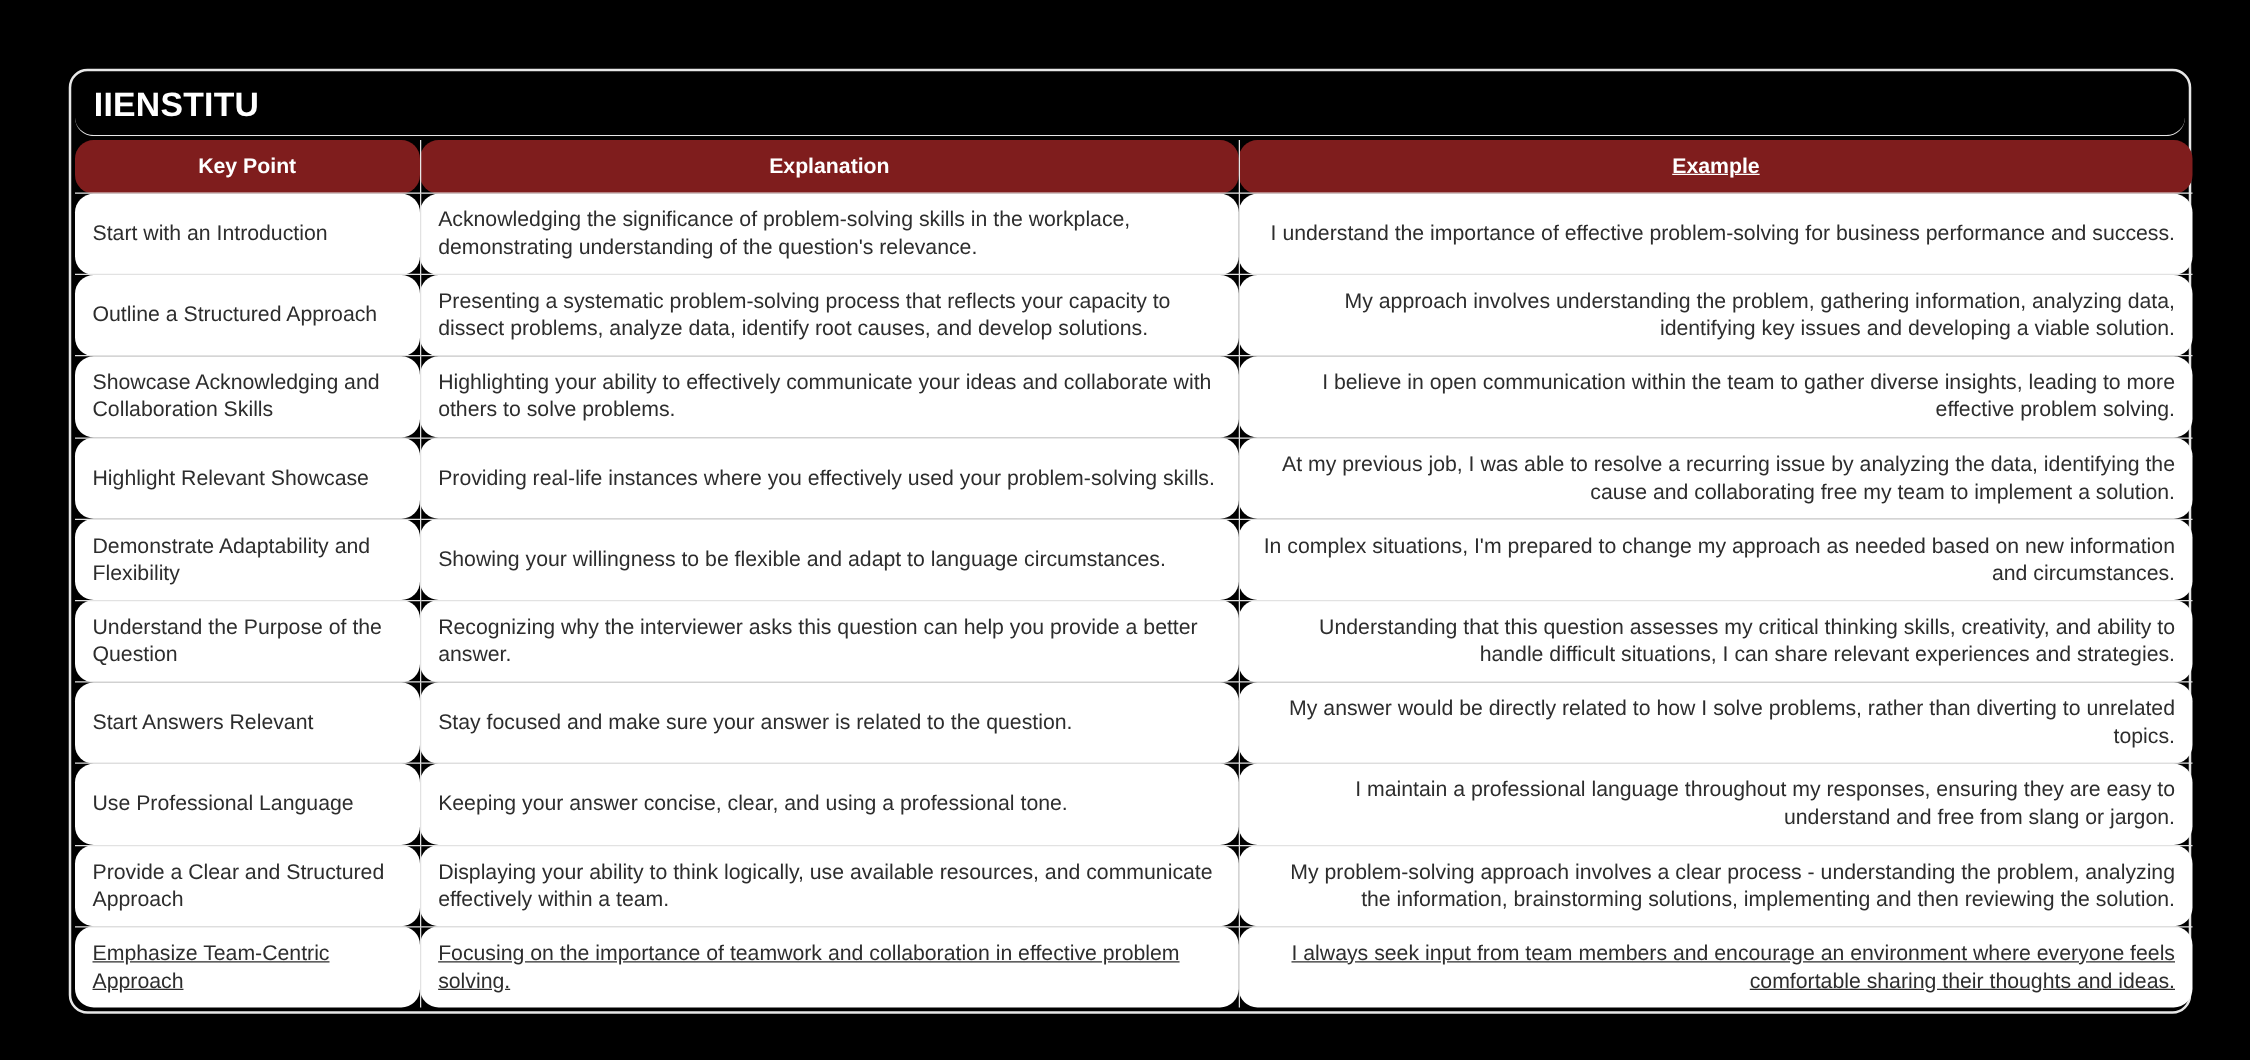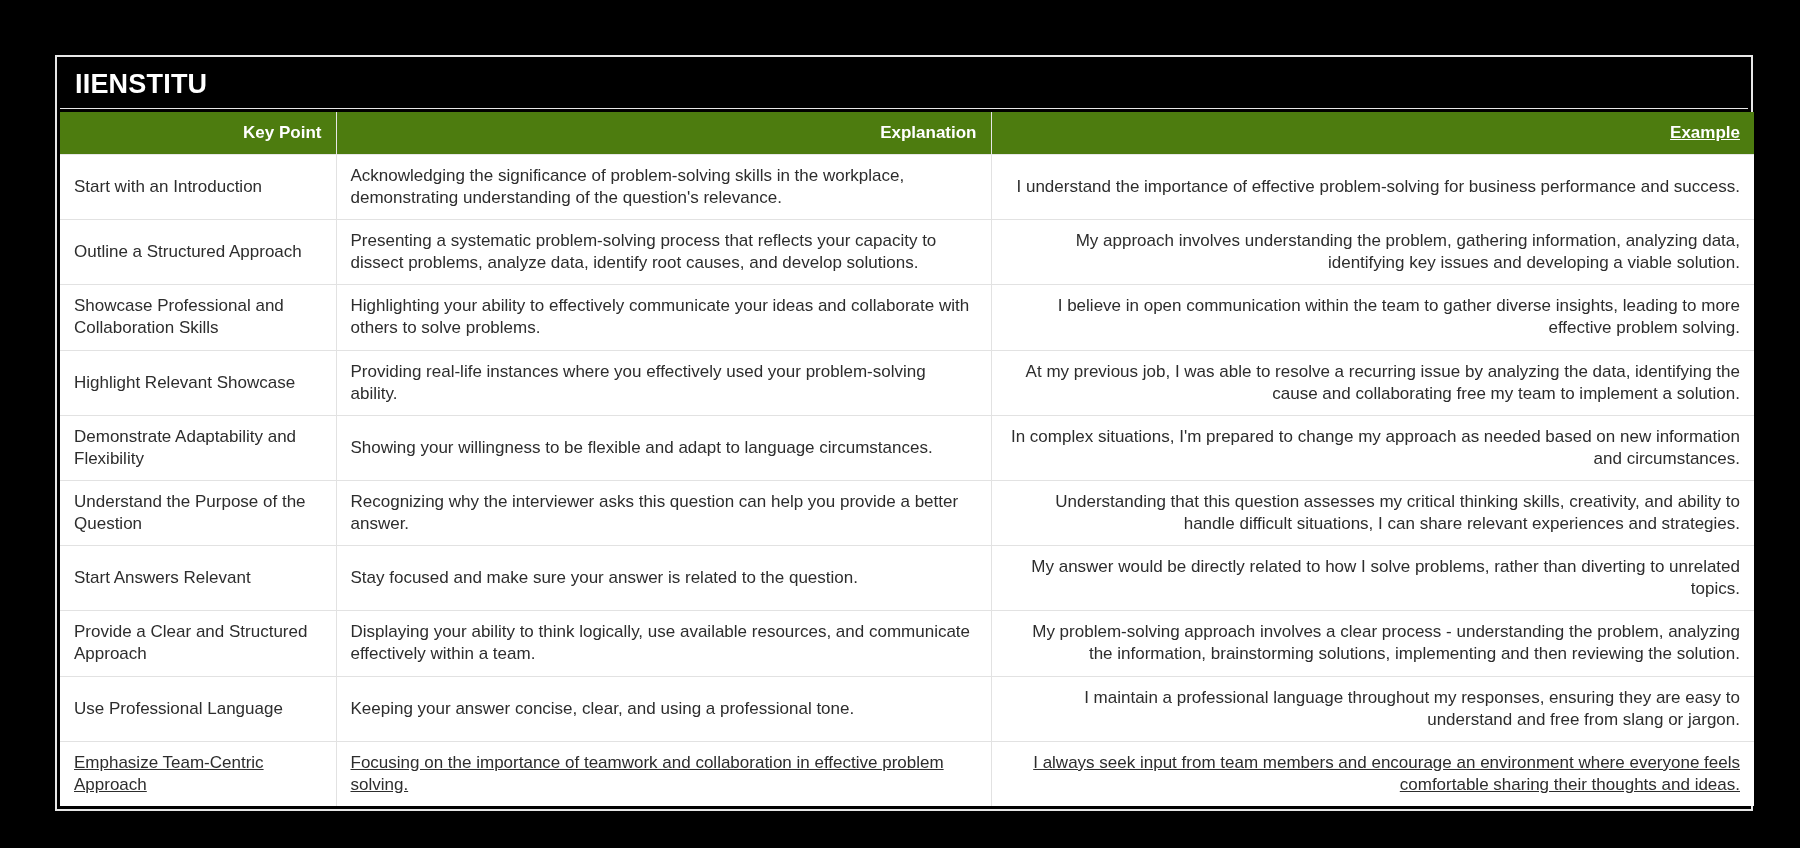--- a/index.html
+++ b/index.html
@@ -1,15 +1,15 @@
 <!DOCTYPE html>
 <html><head>
 <meta charset="utf-8">
 <style>
-  * { margin: 3px; padding: 0; box-sizing: border-box; }
+  * { margin: 3px; padding: 0; box-sizing: border-box; border-radius: 15px; }
   html, body {
     width: 1800px; height: 848px;
     background: #000000;
     overflow: hidden;
     font-family: "Liberation Sans", "DejaVu Sans", sans-serif;
   }
   .card {
     position: absolute;
     left: 52px; top: 52px;
     width: 1698px;
@@ -29,25 +29,25 @@
     letter-spacing: 0.2px;
   }
   table.kp-table {
     width: 100%;
     border-collapse: collapse;
     table-layout: fixed;
   }
   .kp-table col.c1 { width: 276px; }
   .kp-table col.c2 { width: 655px; }
   .kp-table thead th {
-    background: #4d7c0f;
+    background: #7f1d1d;
     color: #ffffff;
     font-size: 17px;
     font-weight: 700;
-    text-align: right;
+    text-align: center;
     padding: 11px 14px;
     border-right: 1px solid #e7e7e7;
     border-bottom: 1px solid #e7e7e7;
   }
   .kp-table thead th:last-child { border-right: none; text-decoration: underline; }
   .kp-table tbody td {
     background: #ffffff;
     color: #2d2d2d;
     font-size: 17px;
     line-height: 1.3;
@@ -82,53 +82,53 @@
         <td>Start with an Introduction</td>
         <td>Acknowledging the significance of problem-solving skills in the workplace, demonstrating understanding of the question's relevance.</td>
         <td>I understand the importance of effective problem-solving for business performance and success.</td>
       </tr>
       <tr>
         <td>Outline a Structured Approach</td>
         <td>Presenting a systematic problem-solving process that reflects your capacity to dissect problems, analyze data, identify root causes, and develop solutions.</td>
         <td>My approach involves understanding the problem, gathering information, analyzing data, identifying key issues and developing a viable solution.</td>
       </tr>
       <tr>
-        <td>Showcase Professional and Collaboration Skills</td>
+        <td>Showcase Acknowledging and Collaboration Skills</td>
         <td>Highlighting your ability to effectively communicate your ideas and collaborate with others to solve problems.</td>
         <td>I believe in open communication within the team to gather diverse insights, leading to more effective problem solving.</td>
       </tr>
       <tr>
         <td>Highlight Relevant Showcase</td>
-        <td>Providing real-life instances where you effectively used your problem-solving ability.</td>
+        <td>Providing real-life instances where you effectively used your problem-solving skills.</td>
         <td>At my previous job, I was able to resolve a recurring issue by analyzing the data, identifying the cause and collaborating free my team to implement a solution.</td>
       </tr>
       <tr>
         <td>Demonstrate Adaptability and Flexibility</td>
         <td>Showing your willingness to be flexible and adapt to language circumstances.</td>
         <td>In complex situations, I'm prepared to change my approach as needed based on new information and circumstances.</td>
       </tr>
       <tr>
         <td>Understand the Purpose of the Question</td>
         <td>Recognizing why the interviewer asks this question can help you provide a better answer.</td>
         <td>Understanding that this question assesses my critical thinking skills, creativity, and ability to handle difficult situations, I can share relevant experiences and strategies.</td>
       </tr>
       <tr>
         <td>Start Answers Relevant</td>
         <td>Stay focused and make sure your answer is related to the question.</td>
         <td>My answer would be directly related to how I solve problems, rather than diverting to unrelated topics.</td>
       </tr>
       <tr>
+        <td>Use Professional Language</td>
+        <td>Keeping your answer concise, clear, and using a professional tone.</td>
+        <td>I maintain a professional language throughout my responses, ensuring they are easy to understand and free from slang or jargon.</td>
+      </tr>
+      <tr>
         <td>Provide a Clear and Structured Approach</td>
         <td>Displaying your ability to think logically, use available resources, and communicate effectively within a team.</td>
         <td>My problem-solving approach involves a clear process - understanding the problem, analyzing the information, brainstorming solutions, implementing and then reviewing the solution.</td>
-      </tr>
-      <tr>
-        <td>Use Professional Language</td>
-        <td>Keeping your answer concise, clear, and using a professional tone.</td>
-        <td>I maintain a professional language throughout my responses, ensuring they are easy to understand and free from slang or jargon.</td>
       </tr>
       <tr>
         <td>Emphasize Team-Centric Approach</td>
         <td>Focusing on the importance of teamwork and collaboration in effective problem solving.</td>
         <td>I always seek input from team members and encourage an environment where everyone feels comfortable sharing their thoughts and ideas.</td>
       </tr>
     </tbody>
   </table>
 </div>
 

